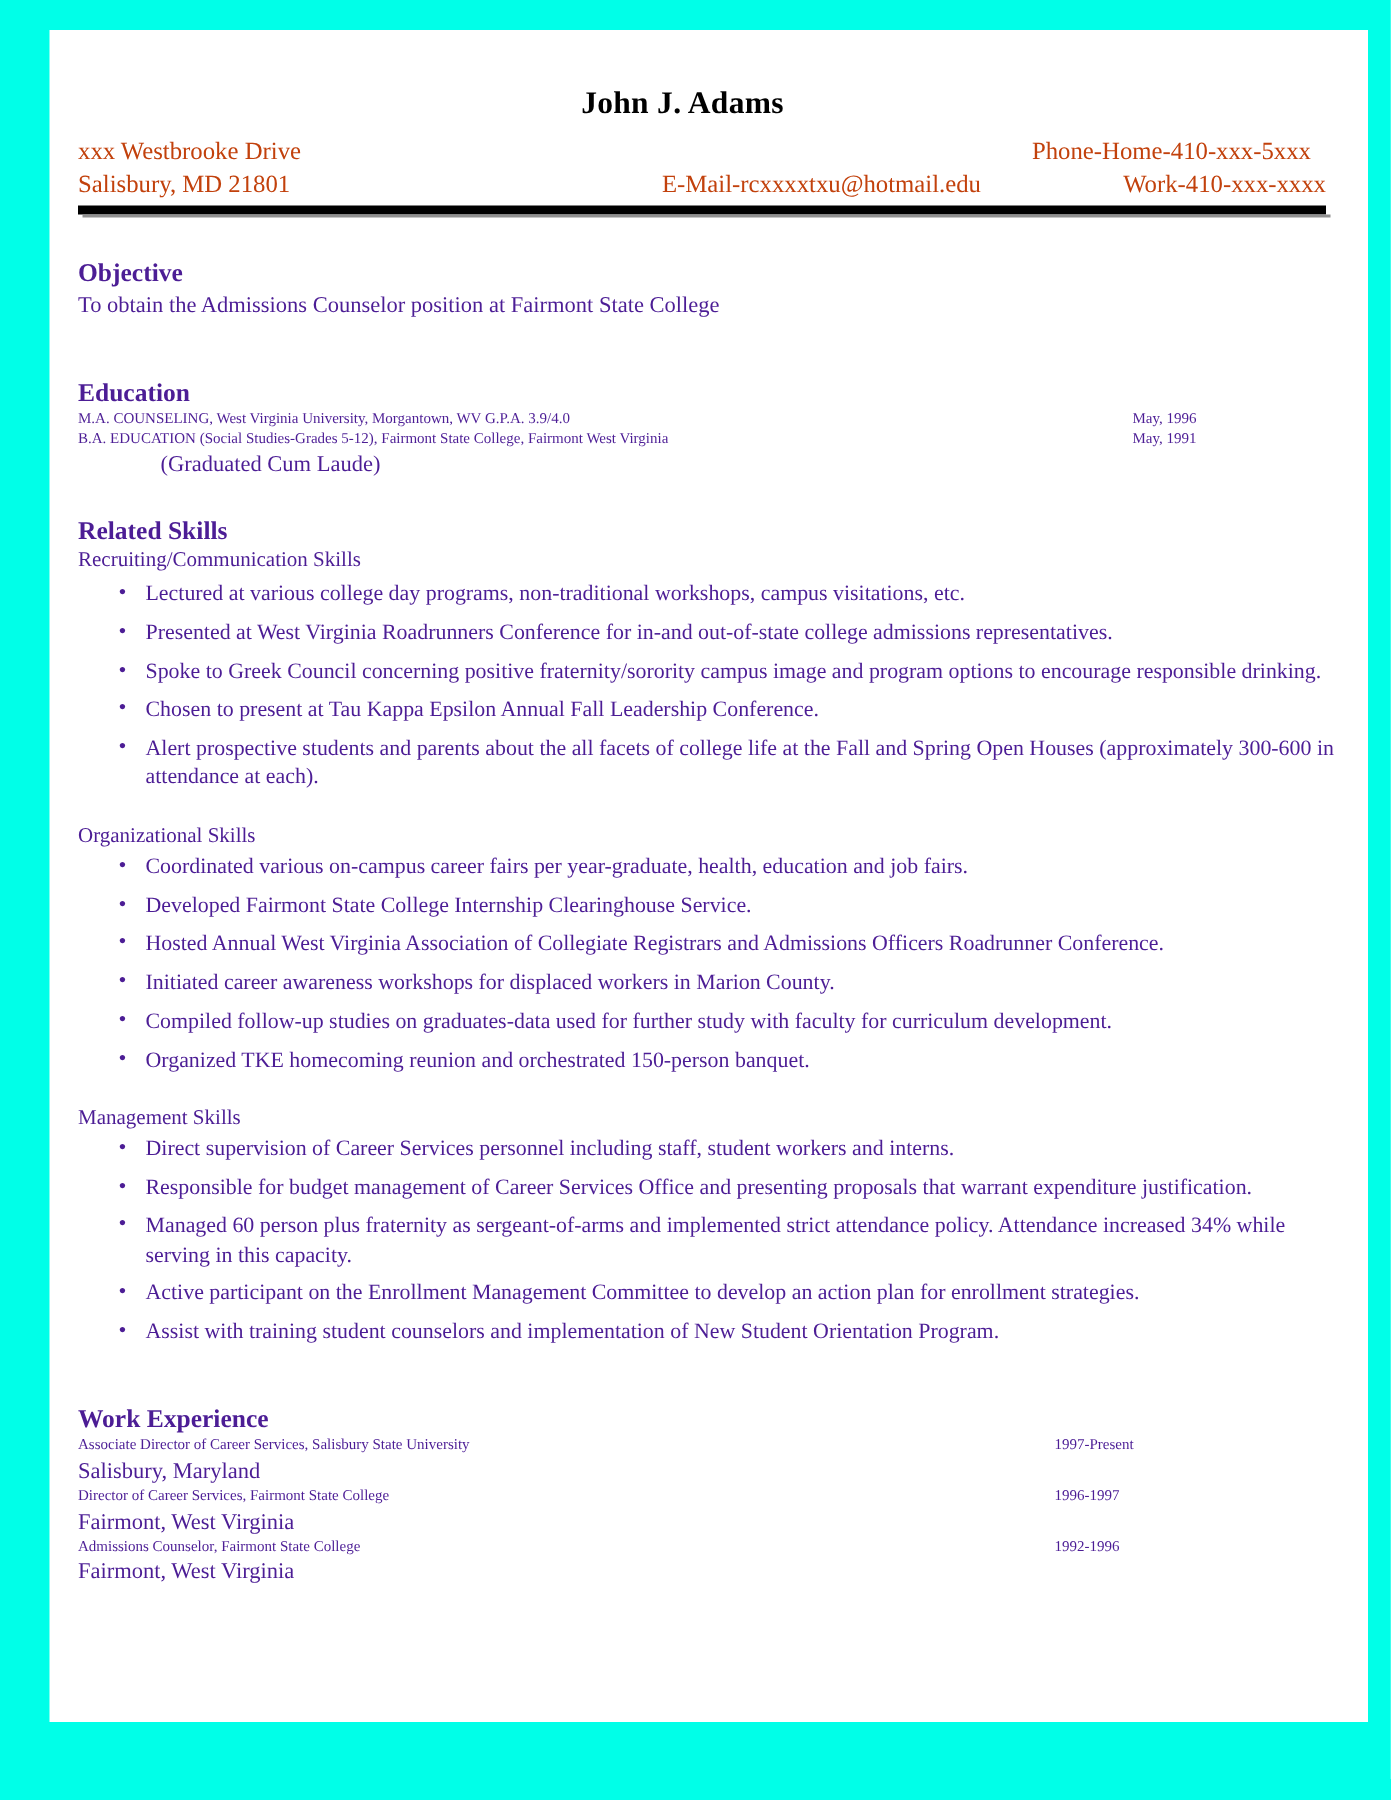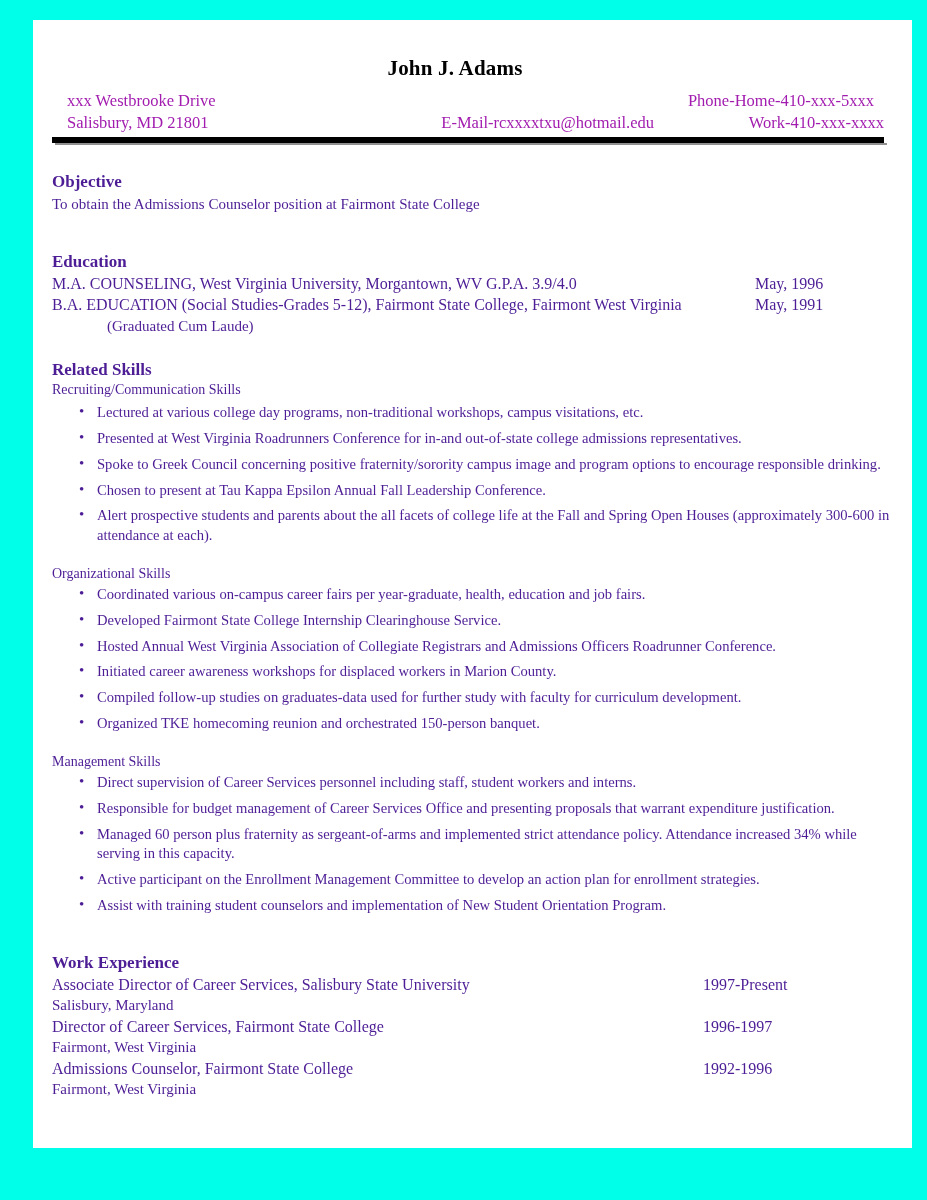--- a/index.html
+++ b/index.html
@@ -51,23 +51,22 @@
     padding-top: 36px;
     padding-right: 35px;
     color: #000;
   }
 
   .contact-block {
     margin-top: 9px;
     padding-left: 19px;
     padding-right: 10px;
     font-size: 16.5px;
-    color: #a21caf;
+    color: #c2410c;
     line-height: 1.33;
-    margin-left: 15px;
   }
   .contact-row {
     display: flex;
     width: 100%;
   }
   .contact-left {
     width: 310px;
     text-align: left;
     white-space: nowrap;
   }
@@ -137,21 +136,21 @@
   .plain-line {
     font-size: 15px;
     line-height: 1.35;
     margin: 0;
   }
   .plain-line.tight { margin-top: 1px; }
 
   
   .dated-row {
     display: flex;
-    font-size: 16px;
+    font-size: 10px;
     line-height: 1.36;
     margin: 0;
   }
   .dated-row .dr-text {
     flex: 1 1 auto;
     padding-right: 8px;
   }
   .dated-row .dr-date {
     flex: 0 0 128px;
     text-align: left;

